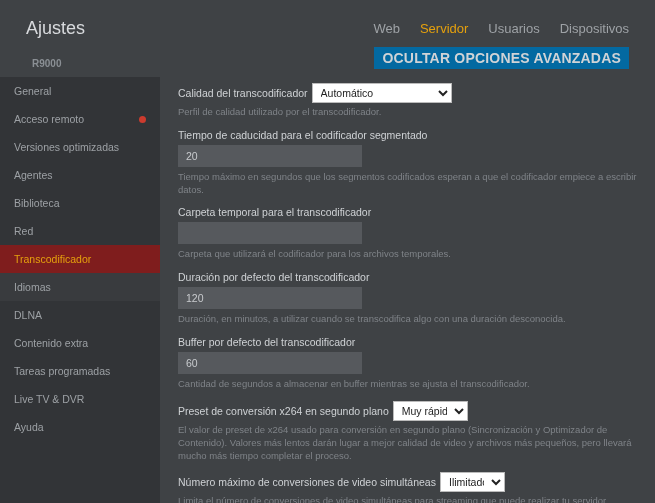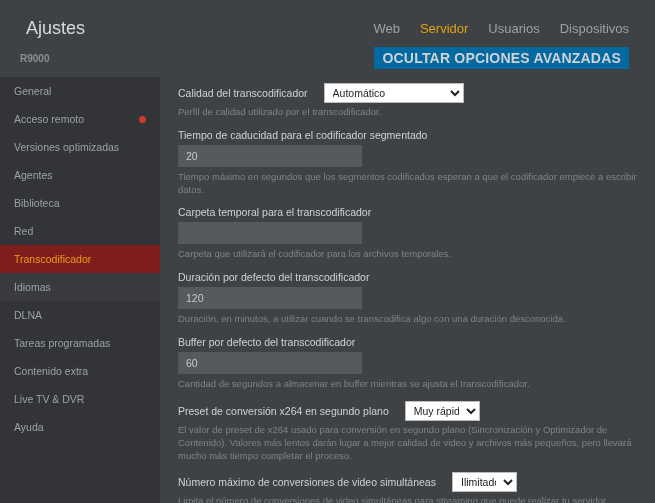--- a/index.html
+++ b/index.html
@@ -29,22 +29,22 @@
 }
 .header-tab {
   color: #9ea2a6;
   font-size: 13px;
   cursor: pointer;
 }
 .header-tab.active { color: #e5a00d; }
 .subheader {
   display: flex;
   justify-content: space-between;
-  align-items: center;
-  padding: 4px 26px 8px 20px;
+  align-items: flex-end;
+  padding: 4px 26px 8px 32px;
 }
 .server-name {
   color: #8a8f94;
   font-size: 10px;
   font-weight: 600;
 }
 .hide-advanced {
   background: #0369a1;
   color: #d0d3d6;
   font-size: 14px;
@@ -90,21 +90,21 @@
 }
 .content {
   flex: 1;
   padding: 6px 18px 12px 18px;
   overflow-y: auto;
   color: #9a9ea3;
 }
 .row-inline {
   display: flex;
   align-items: center;
-  gap: 16px;
+  gap: 4px;
   margin-bottom: 3px;
 }
 .row-inline .lbl, .lbl {
   color: #cfd2d5;
   font-size: 10.5px;
   font-weight: 400;
 }
 .hint {
   color: #7f8388;
   font-size: 9.5px;
@@ -178,24 +178,24 @@
     <div class="sidebar-item active">
         <span>Transcodificador</span>
       </div>
     <div class="sidebar-item alt">
         <span>Idiomas</span>
       </div>
     <div class="sidebar-item">
         <span>DLNA</span>
       </div>
     <div class="sidebar-item">
+        <span>Contenido extra</span>
+      </div>
+    <div class="sidebar-item">
         <span>Tareas programadas</span>
-      </div>
-    <div class="sidebar-item">
-        <span>Contenido extra</span>
       </div>
     <div class="sidebar-item">
         <span>Live TV &amp; DVR</span>
       </div>
     <div class="sidebar-item">
         <span>Ayuda</span>
       </div>
   </div>
 
   <div class="content">

